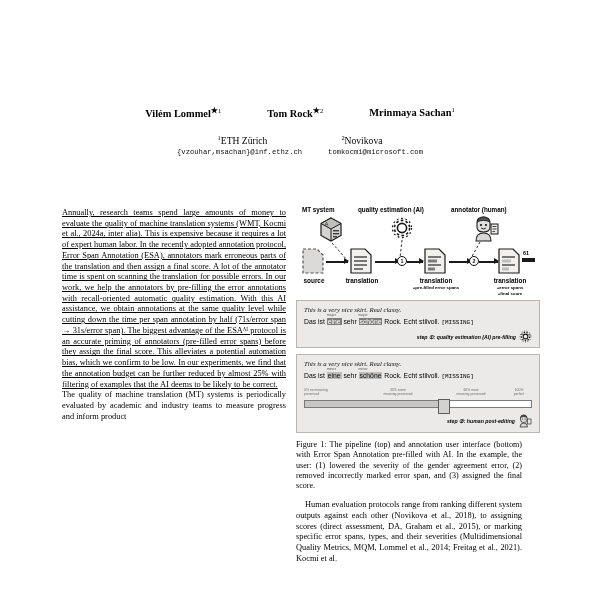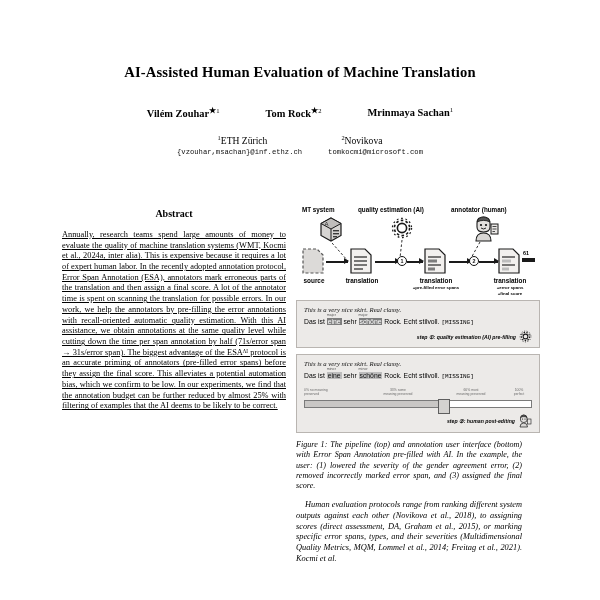--- a/index.html
+++ b/index.html
@@ -127,59 +127,60 @@
     border:0.8px solid #7a7a7a;background:#fff;box-sizing:border-box;
   }
   .slider-fill{position:absolute;left:0;top:0;bottom:0;background:#c9c7c5;}
   .slider-knob{
     position:absolute;top:-2.5px;width:10px;height:13px;
     background:#d4d2d0;border:0.9px solid #5e5e5e;
   }
 
   .fig-caption{
     width:226px;margin-top:7px;font-size:8.1px;line-height:1.27;
-    text-align:justify;font-family:"Liberation Serif",serif;font-style:italic;
+    text-align:justify;font-family:"Liberation Serif",serif;
   }
 
   
   .ic{position:absolute;}
 </style>
 </head>
 <body>
 
 <div class="page">
 
-  <div class="title">AI-Assisted Human Evaluation of Machine Translation</div>
 
   <div class="authors">
     <span class="author">
-      <span>Vilém Zouhar</span><span class="star">★</span><sup>1</sup>
+      <span>Vilém Lommel</span><span class="star">★</span><sup>1</sup>
     </span>
     <span class="author">
       <span>Tom Rock</span><span class="star">★</span><sup>2</sup>
     </span>
     <span class="author">
       <span>Mrinmaya Sachan</span><sup>1</sup>
     </span>
   </div>
 
   <div class="affils">
     <span class="affil"><sup>1</sup><span>ETH Zürich</span></span>
     <span class="affil"><sup>2</sup><span>Novikova</span></span>
   </div>
 
   <div class="emails">
     <span>{vzouhar,msachan}@inf.ethz.ch</span>
     <span>tomkocmi@microsoft.com</span>
   </div>
 
   <div class="col-left">
-    <div class="abstract-head">Abstract</div>
     <div class="abs-body">
       <p>Annually, research teams spend large amounts of money to evaluate the quality of machine translation systems (WMT, Kocmi et al., 2024a, inter alia). This is expensive because it requires a lot of expert human labor. In the recently adopted annotation protocol, Error Span Annotation (ESA), annotators mark erroneous parts of the translation and then assign a final score. A lot of the annotator time is spent on scanning the translation for possible errors. In our work, we help the annotators by pre-filling the error annotations with recall-oriented automatic quality estimation. With this AI assistance, we obtain annotations at the same quality level while cutting down the time per span annotation by half (71s/error span → 31s/error span). The biggest advantage of the ESAᴬᴵ protocol is an accurate priming of annotators (pre-filled error spans) before they assign the final score. This alleviates a potential automation bias, which we confirm to be low. In our experiments, we find that the annotation budget can be further reduced by almost 25% with filtering of examples that the AI deems to be likely to be correct.</p>
+    </div>
+    <div class="intro">
+      <p>The quality of machine translation (MT) systems is periodically evaluated by academic and industry teams to measure progress and inform product</p>
     </div>
   </div>
 
   <div class="figure">
 
     <div class="pipeline">
 
       <div class="pl-label" style="left:6px;top:0;">MT system</div>
       <div class="pl-label" style="left:62px;top:0;">quality estimation (AI)</div>
       <div class="pl-label" style="left:155px;top:0;">annotator (human)</div>

